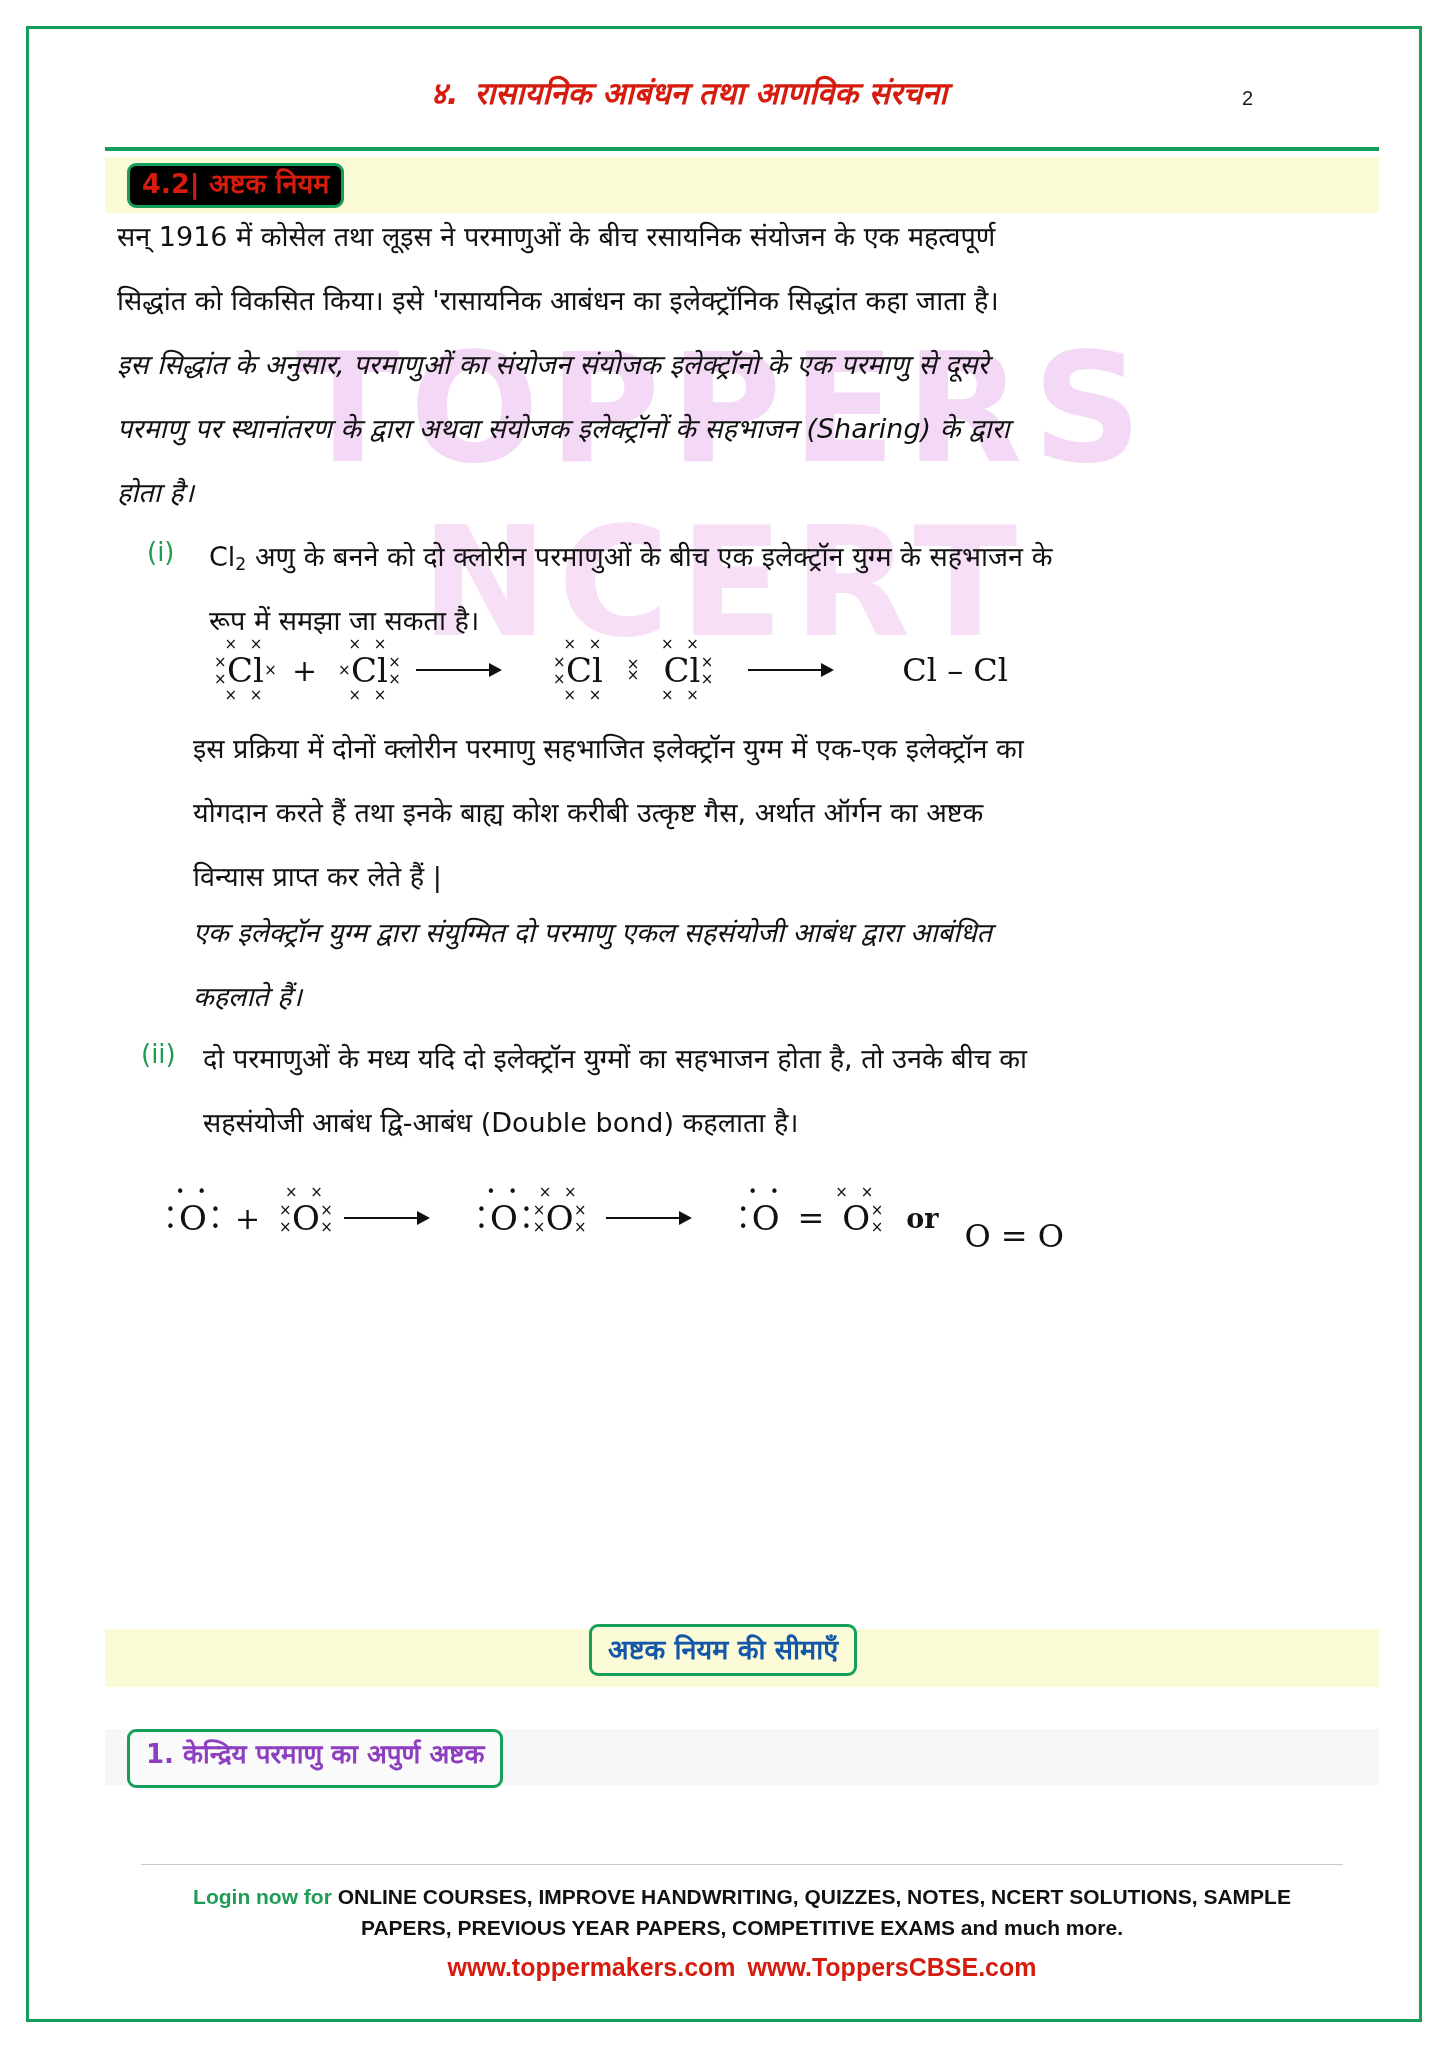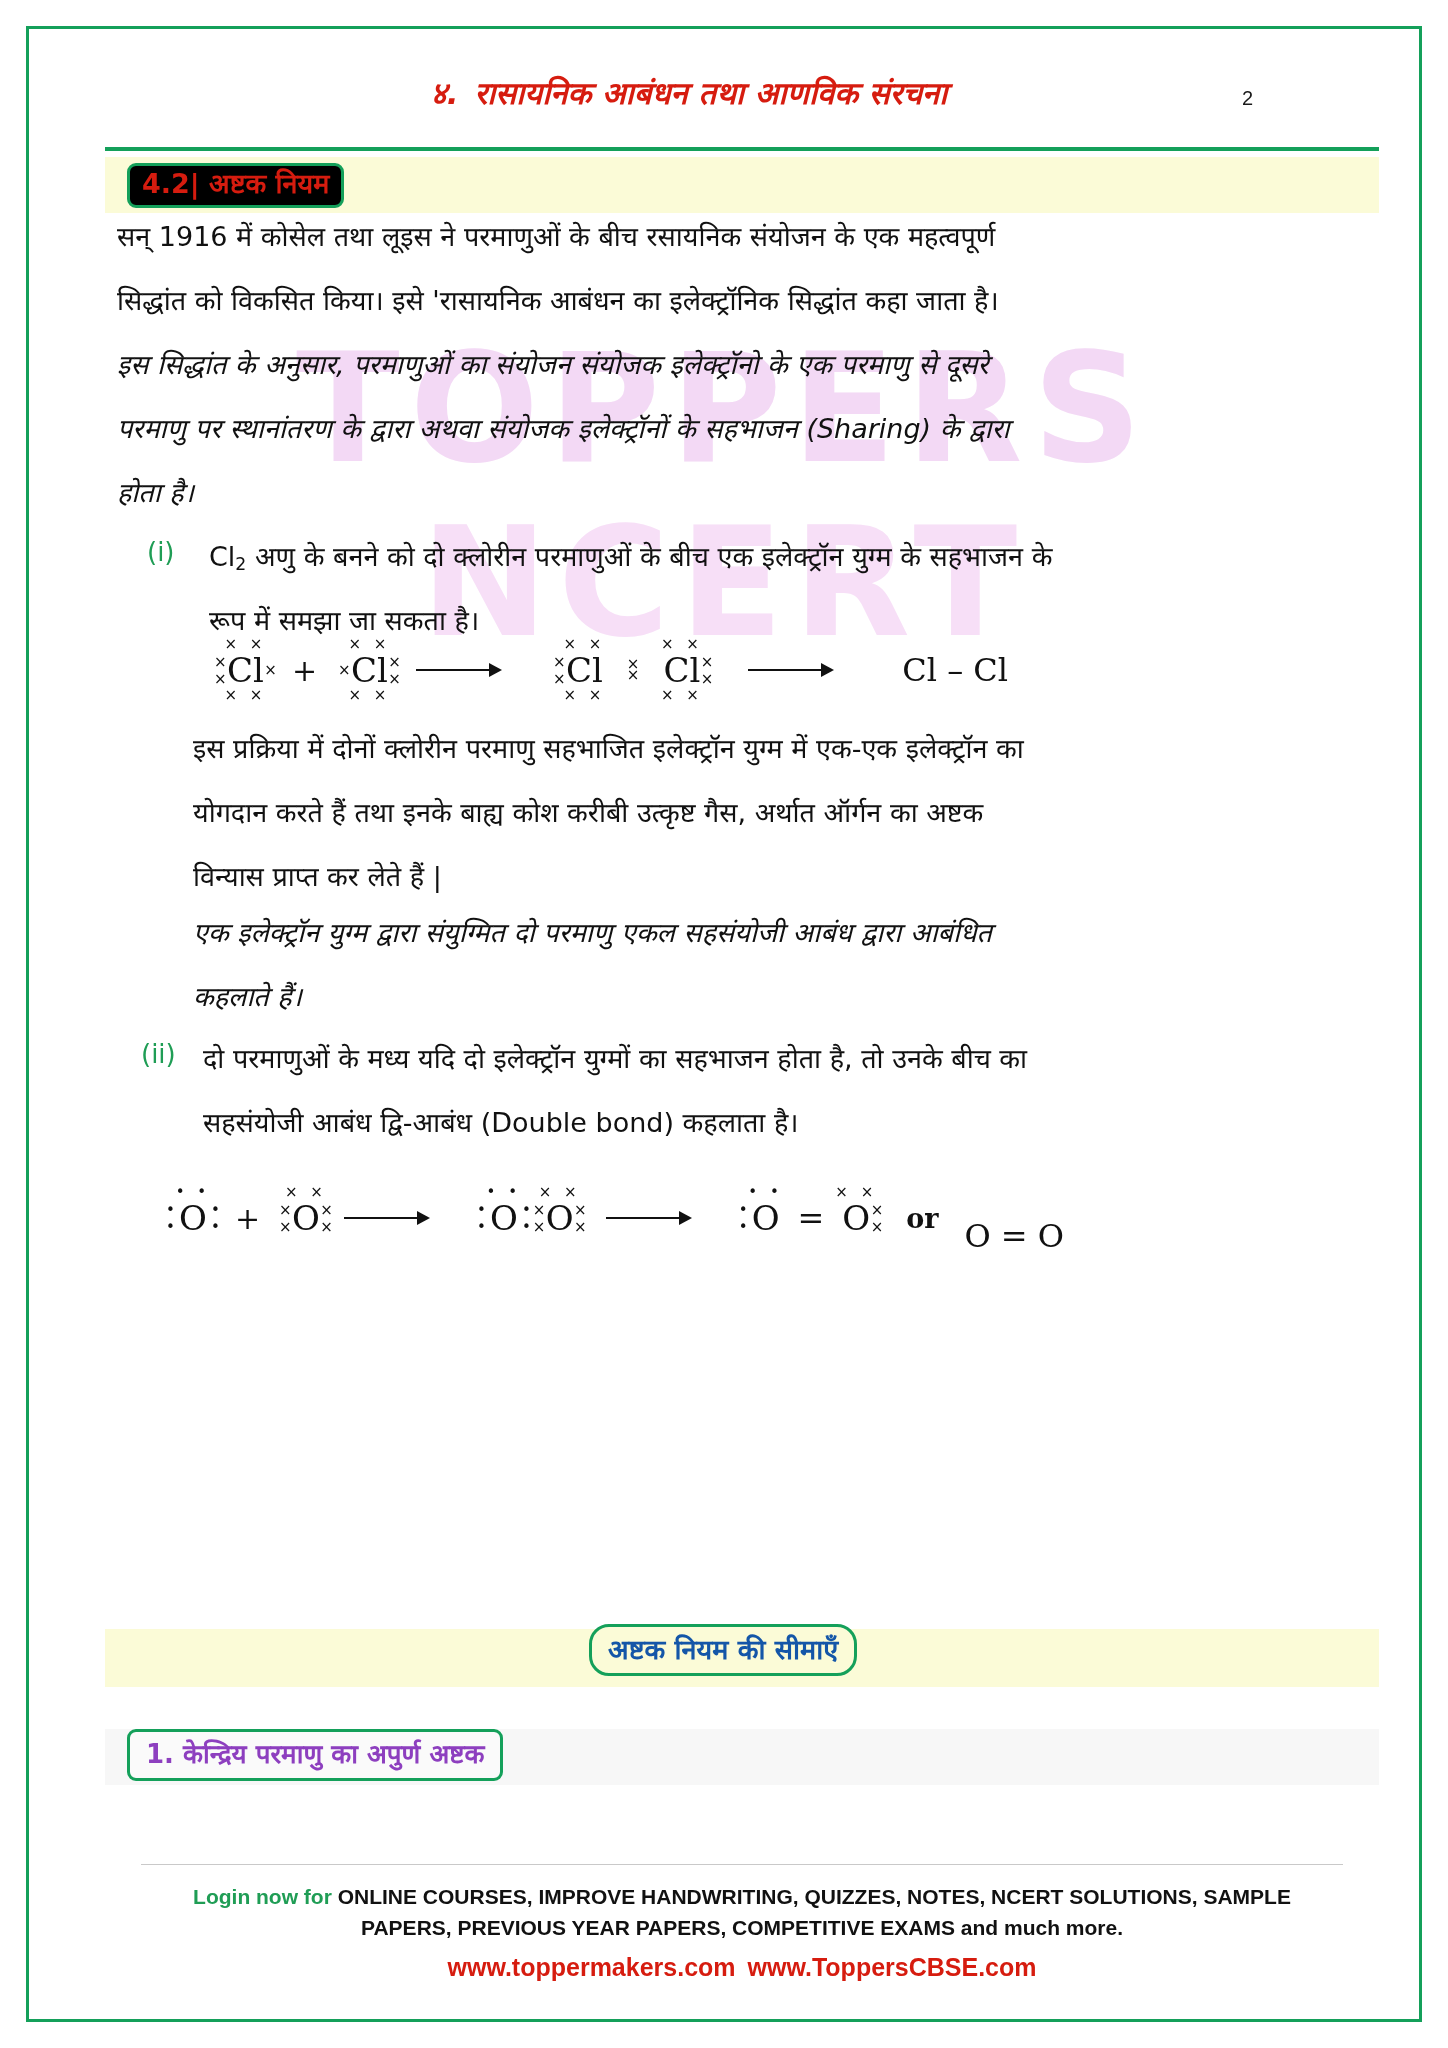--- a/index.html
+++ b/index.html
@@ -239,21 +239,21 @@
     left: 76px; top: 1600px;
     width: 1274px;
     height: 58px;
     background: #fbfbd7;
     z-index: 1;
   }
   .limit-box {
     position: absolute;
     left: 560px; top: 1595px;
     border: 3px solid #14a05a;
-    border-radius: 20px;
+    border-radius: 9px;
     background: #fbfbd7;
     padding: 3px 16px 6px 16px;
     color: #1456a8;
     font-family: "DejaVu Sans", sans-serif;
     font-weight: bold;
     font-size: 27px;
     z-index: 3;
     white-space: nowrap;
   }
   .sub-band {
@@ -263,21 +263,21 @@
     height: 56px;
     background: #f7f7f7;
     z-index: 1;
   }
   .sub-box {
     position: absolute;
     left: 98px; top: 1700px;
     border: 3px solid #14a05a;
     border-radius: 9px;
     background: #fafafa;
-    padding: 3px 16px 7px 16px;
+    padding: 3px 16px 14px 16px;
     color: #8d3fbf;
     font-family: "DejaVu Sans", sans-serif;
     font-weight: bold;
     font-size: 26px;
     z-index: 3;
     white-space: nowrap;
   }
 
   
   .footer-rule {

